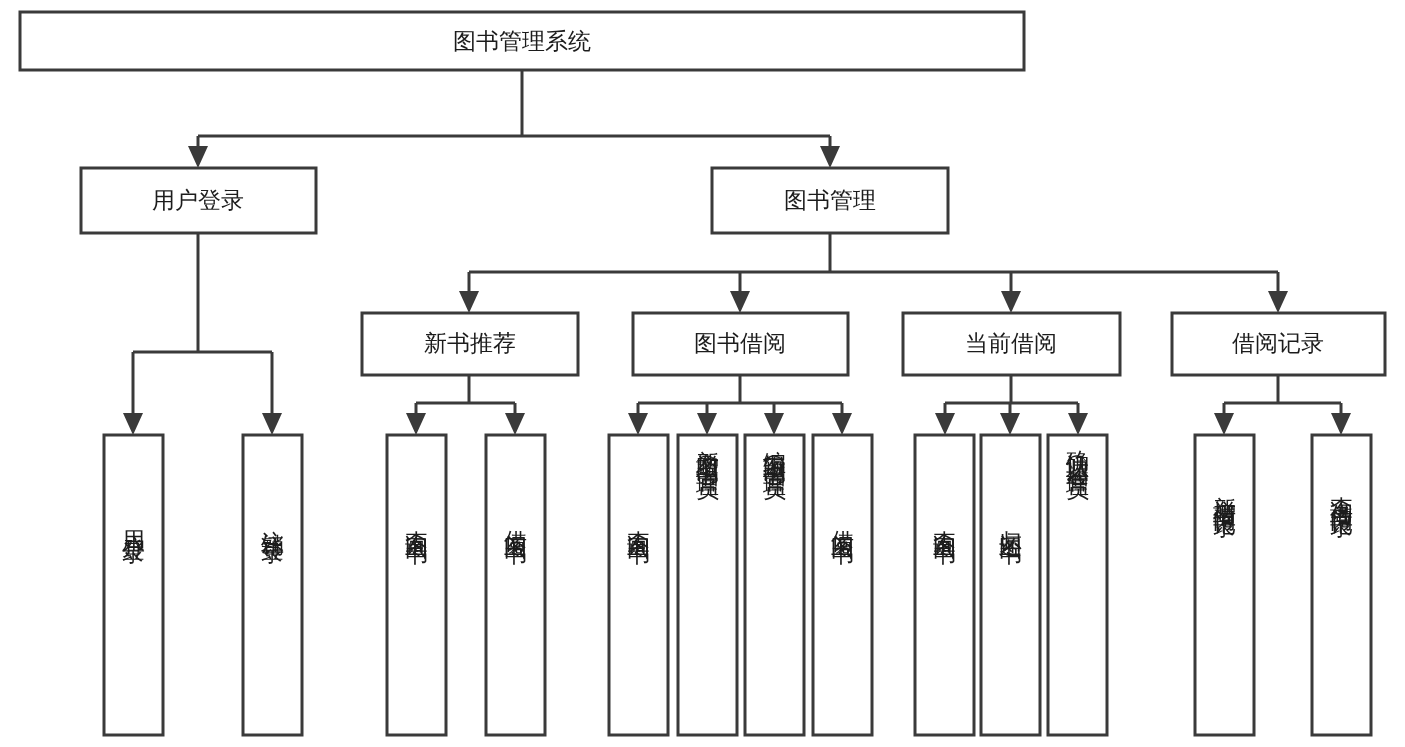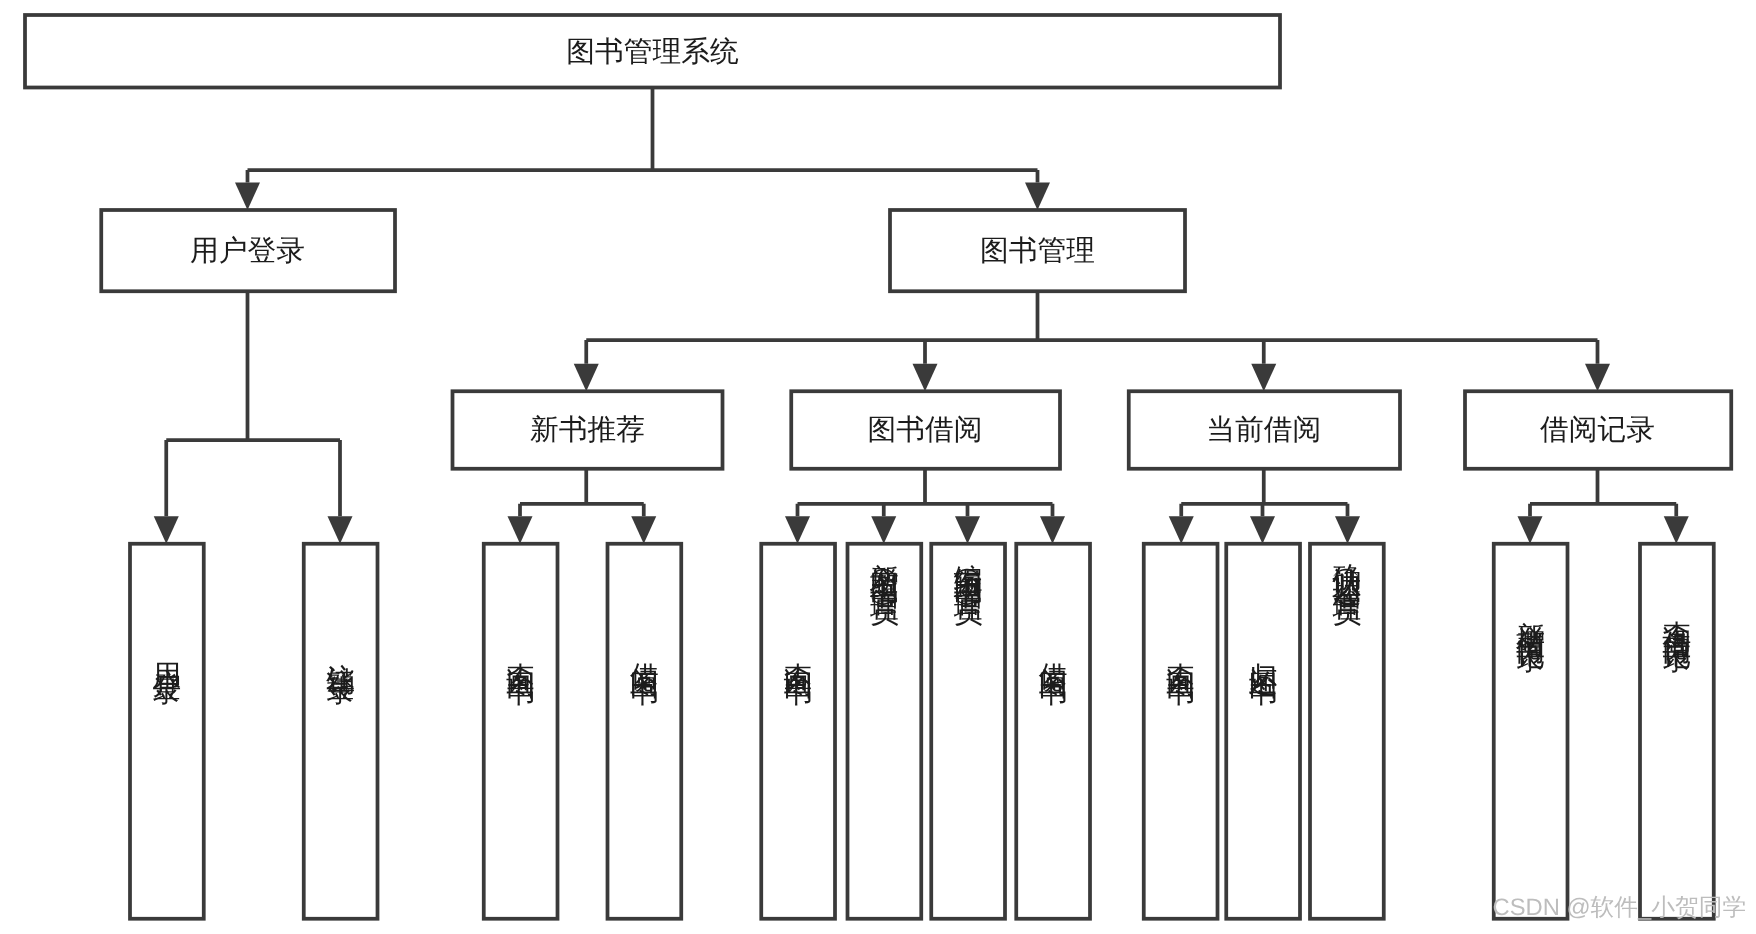--- a/index.html
+++ b/index.html
@@ -231,14 +231,13 @@
       <text class="node-label-v" x="1225" y="490">新增借阅记录</text>
     </g>
 
     <g>
       <rect class="node-box" x="1312" y="435" width="59" height="300"></rect>
       <text class="node-label-v" x="1342" y="490">查询借阅记录</text>
     </g>
 
   </svg>
 
-  <div class="watermark">CSDN @软件_小贺同学</div>
 </div>
 
 </body></html>

